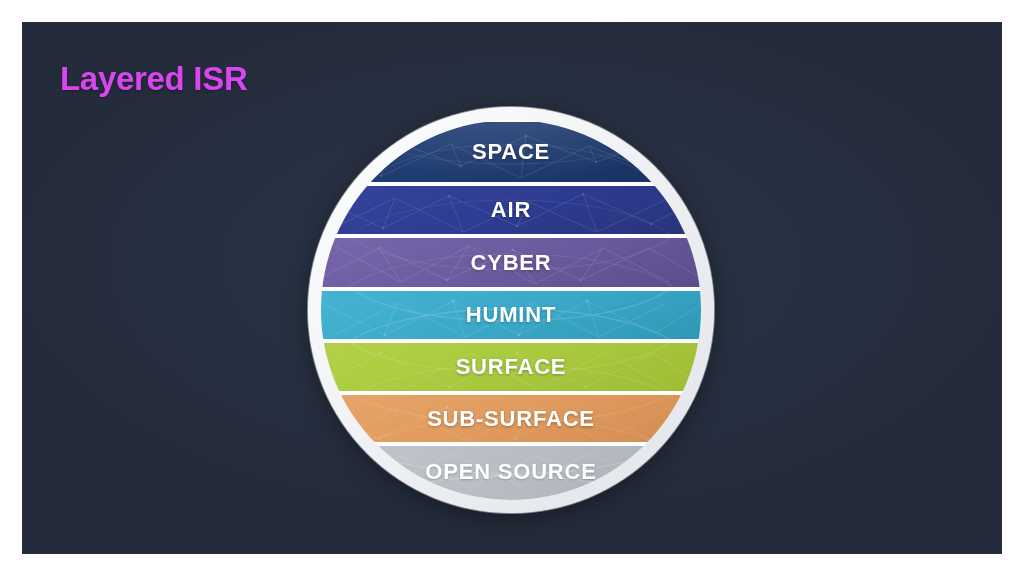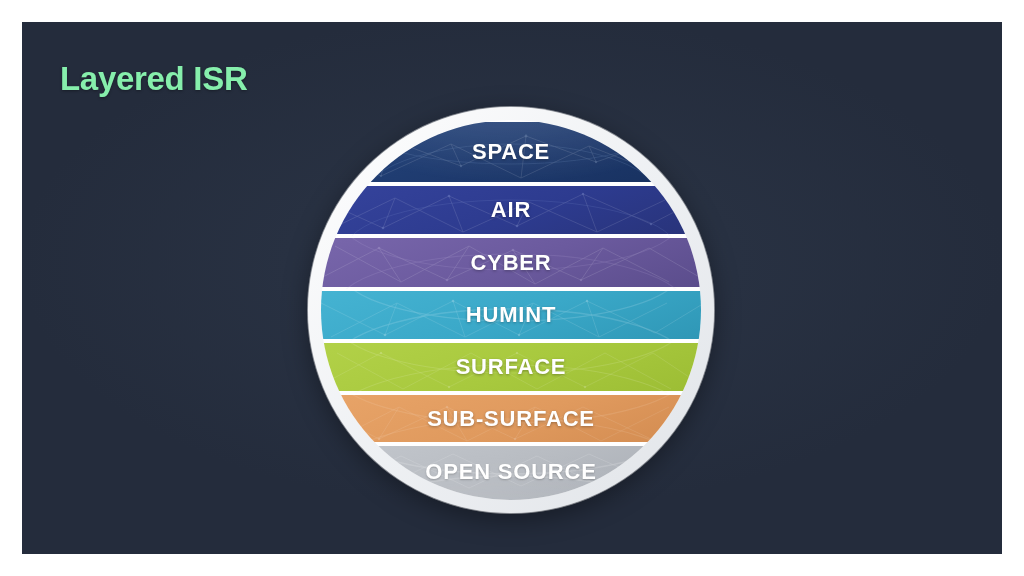--- a/index.html
+++ b/index.html
@@ -41,21 +41,21 @@
     background:
       radial-gradient(ellipse 70% 65% at 50% 45%, rgba(60,74,96,0.30), rgba(36,44,60,0) 72%);
   }
 
   #slide-title {
     position: absolute;
     left: 38px;
     top: 38px;
     font-size: 33px;
     font-weight: bold;
-    color: #86efac;
+    color: #d946ef;
     letter-spacing: -0.3px;
     z-index: 6;
     text-shadow: 0 1px 3px rgba(0,0,0,0.35);
     white-space: nowrap;
   }
 
   
   #isr-diagram {
     position: absolute;
     left: 286px;   

